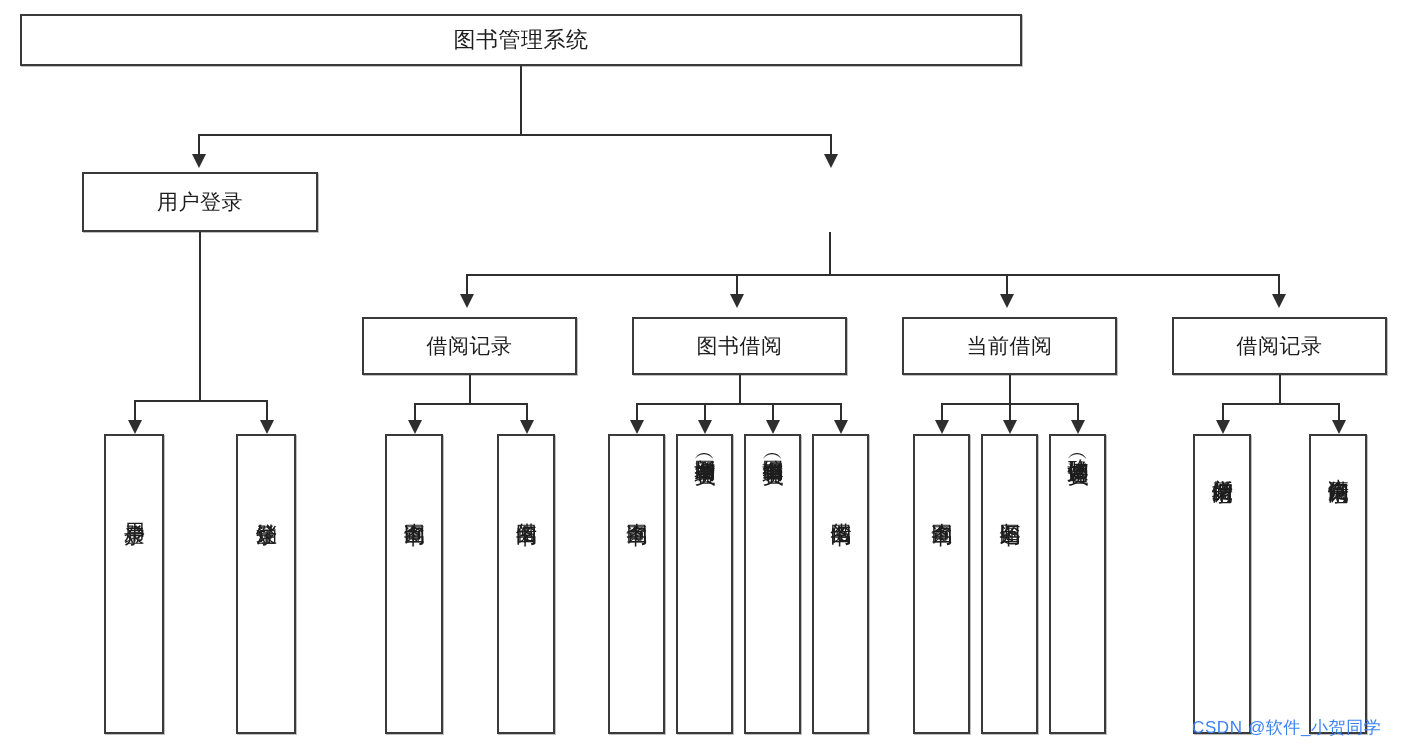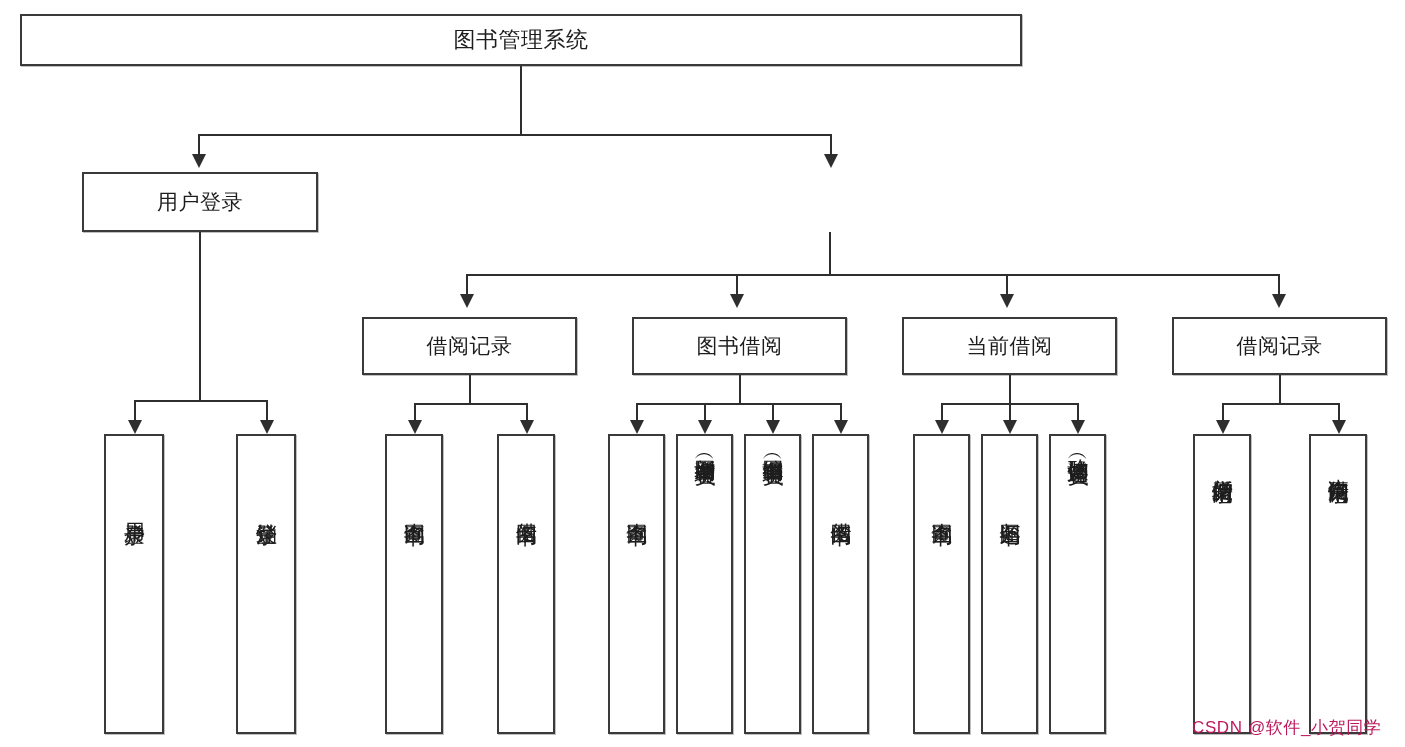--- a/index.html
+++ b/index.html
@@ -75,21 +75,21 @@
     width: 0;
     height: 0;
     border-left: 7px solid transparent;
     border-right: 7px solid transparent;
     border-top: 14px solid #2e2e2e;
   }
   
   #watermark {
     position: absolute;
     font-size: 17px;
-    color: #be185d;
+    color: #3b82f6;
     letter-spacing: 0.6px;
     white-space: nowrap;
     user-select: none;
   }
 </style>
 </head>
 <body>
 
 <div id="canvas">
 

